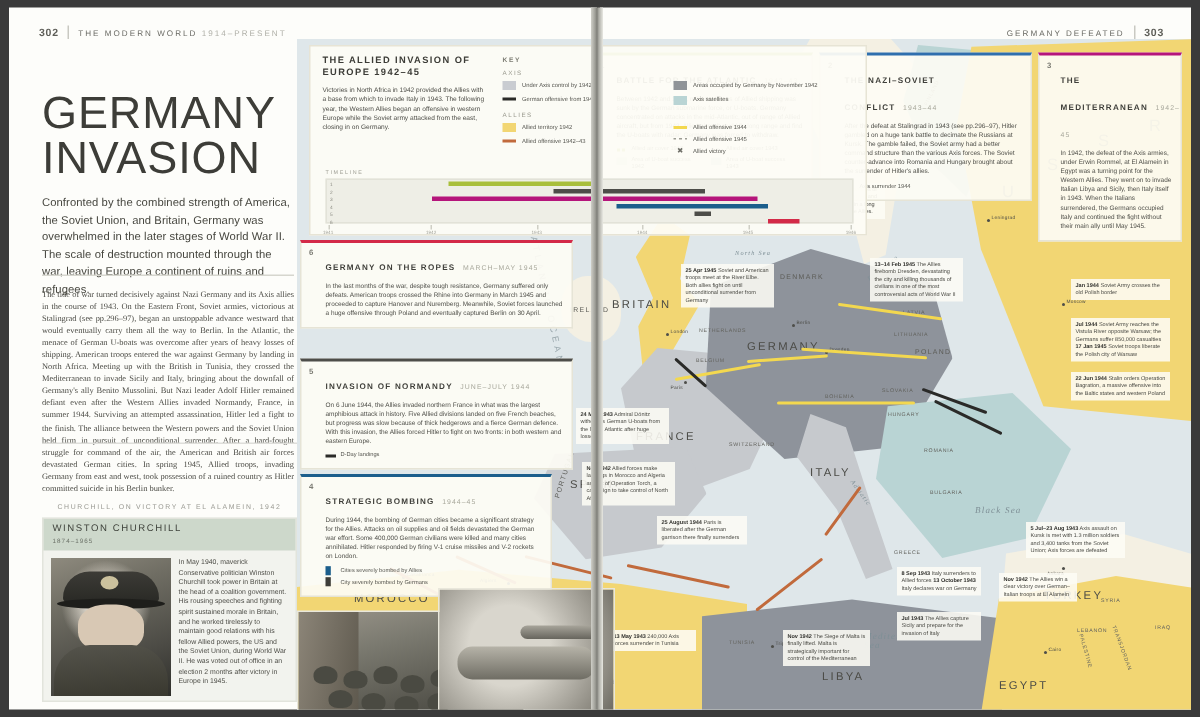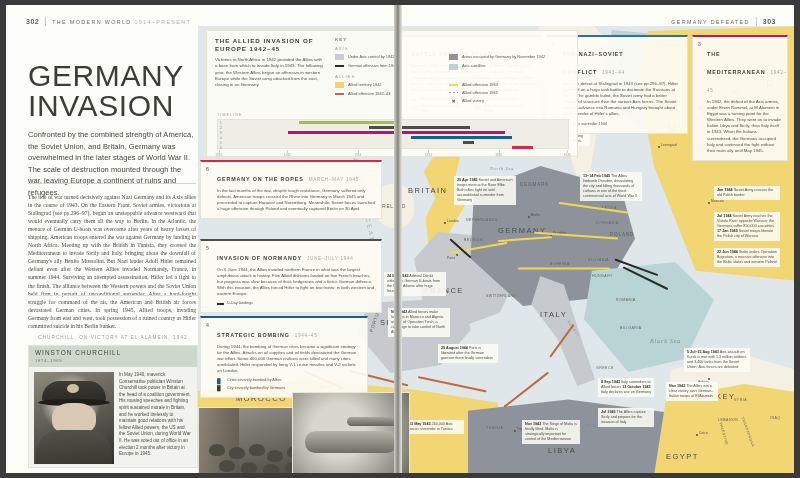--- a/index.html
+++ b/index.html
@@ -374,21 +374,21 @@
     <div class="land l-greydk" style="left:262px;top:140px;width:175px;height:140px;clip-path:polygon(8% 18%,46% 0,92% 16%,100% 52%,80% 94%,36% 100%,6% 66%);"></div>
     <div class="land l-ltgrey" style="left:158px;top:272px;width:115px;height:78px;clip-path:polygon(12% 6%,88% 0,100% 40%,74% 86%,30% 96%,0 44%);"></div>
     <div class="land l-ltgrey" style="left:326px;top:250px;width:74px;height:110px;clip-path:polygon(22% 0,54% 8%,78% 58%,96% 94%,72% 100%,46% 58%,10% 26%);"></div>
     <div class="land l-teal" style="left:386px;top:236px;width:130px;height:110px;clip-path:polygon(6% 8%,70% 0,100% 34%,78% 88%,34% 100%,0 52%);"></div>
     <div class="land l-cream" style="left:470px;top:330px;width:135px;height:72px;clip-path:polygon(2% 18%,60% 0,100% 22%,100% 86%,46% 100%,0 62%);"></div>
     <div class="land l-yellow" style="left:0px;top:352px;width:300px;height:95px;clip-path:polygon(0 14%,36% 2%,72% 12%,100% 26%,100% 100%,0 100%);"></div>
     <div class="land l-greydk" style="left:270px;top:372px;width:200px;height:80px;clip-path:polygon(0 16%,50% 2%,100% 18%,100% 100%,0 100%);"></div>
     <div class="land l-yellow" style="left:456px;top:358px;width:150px;height:92px;clip-path:polygon(8% 16%,60% 0,100% 10%,100% 100%,0 100%);"></div>
 
     <div class="oceanlabel" style="left:122px;top:172px;transform:rotate(78deg);">ATLANTIC OCEAN</div>
-    <div class="countrylabel" style="left:210px;top:160px;">BRITAIN</div>
+    <div class="countrylabel" style="left:210px;top:172px;">BRITAIN</div>
     <div class="countrylabel" style="left:226px;top:260px;">FRANCE</div>
     <div class="countrylabel" style="left:300px;top:200px;">GERMANY</div>
     <div class="countrylabel" style="left:182px;top:292px;">SPAIN</div>
     <div class="countrylabel" style="left:342px;top:284px;">ITALY</div>
     <div class="countrylabel" style="left:498px;top:366px;">TURKEY</div>
     <div class="countrylabel" style="left:38px;top:368px;">MOROCCO</div>
     <div class="countrylabel" style="left:118px;top:386px;">ALGERIA</div>
     <div class="countrylabel" style="left:350px;top:420px;">LIBYA</div>
     <div class="countrylabel" style="left:468px;top:426px;">EGYPT</div>
     <div class="countrylabel sm" style="left:182px;top:178px;">IRELAND</div>

